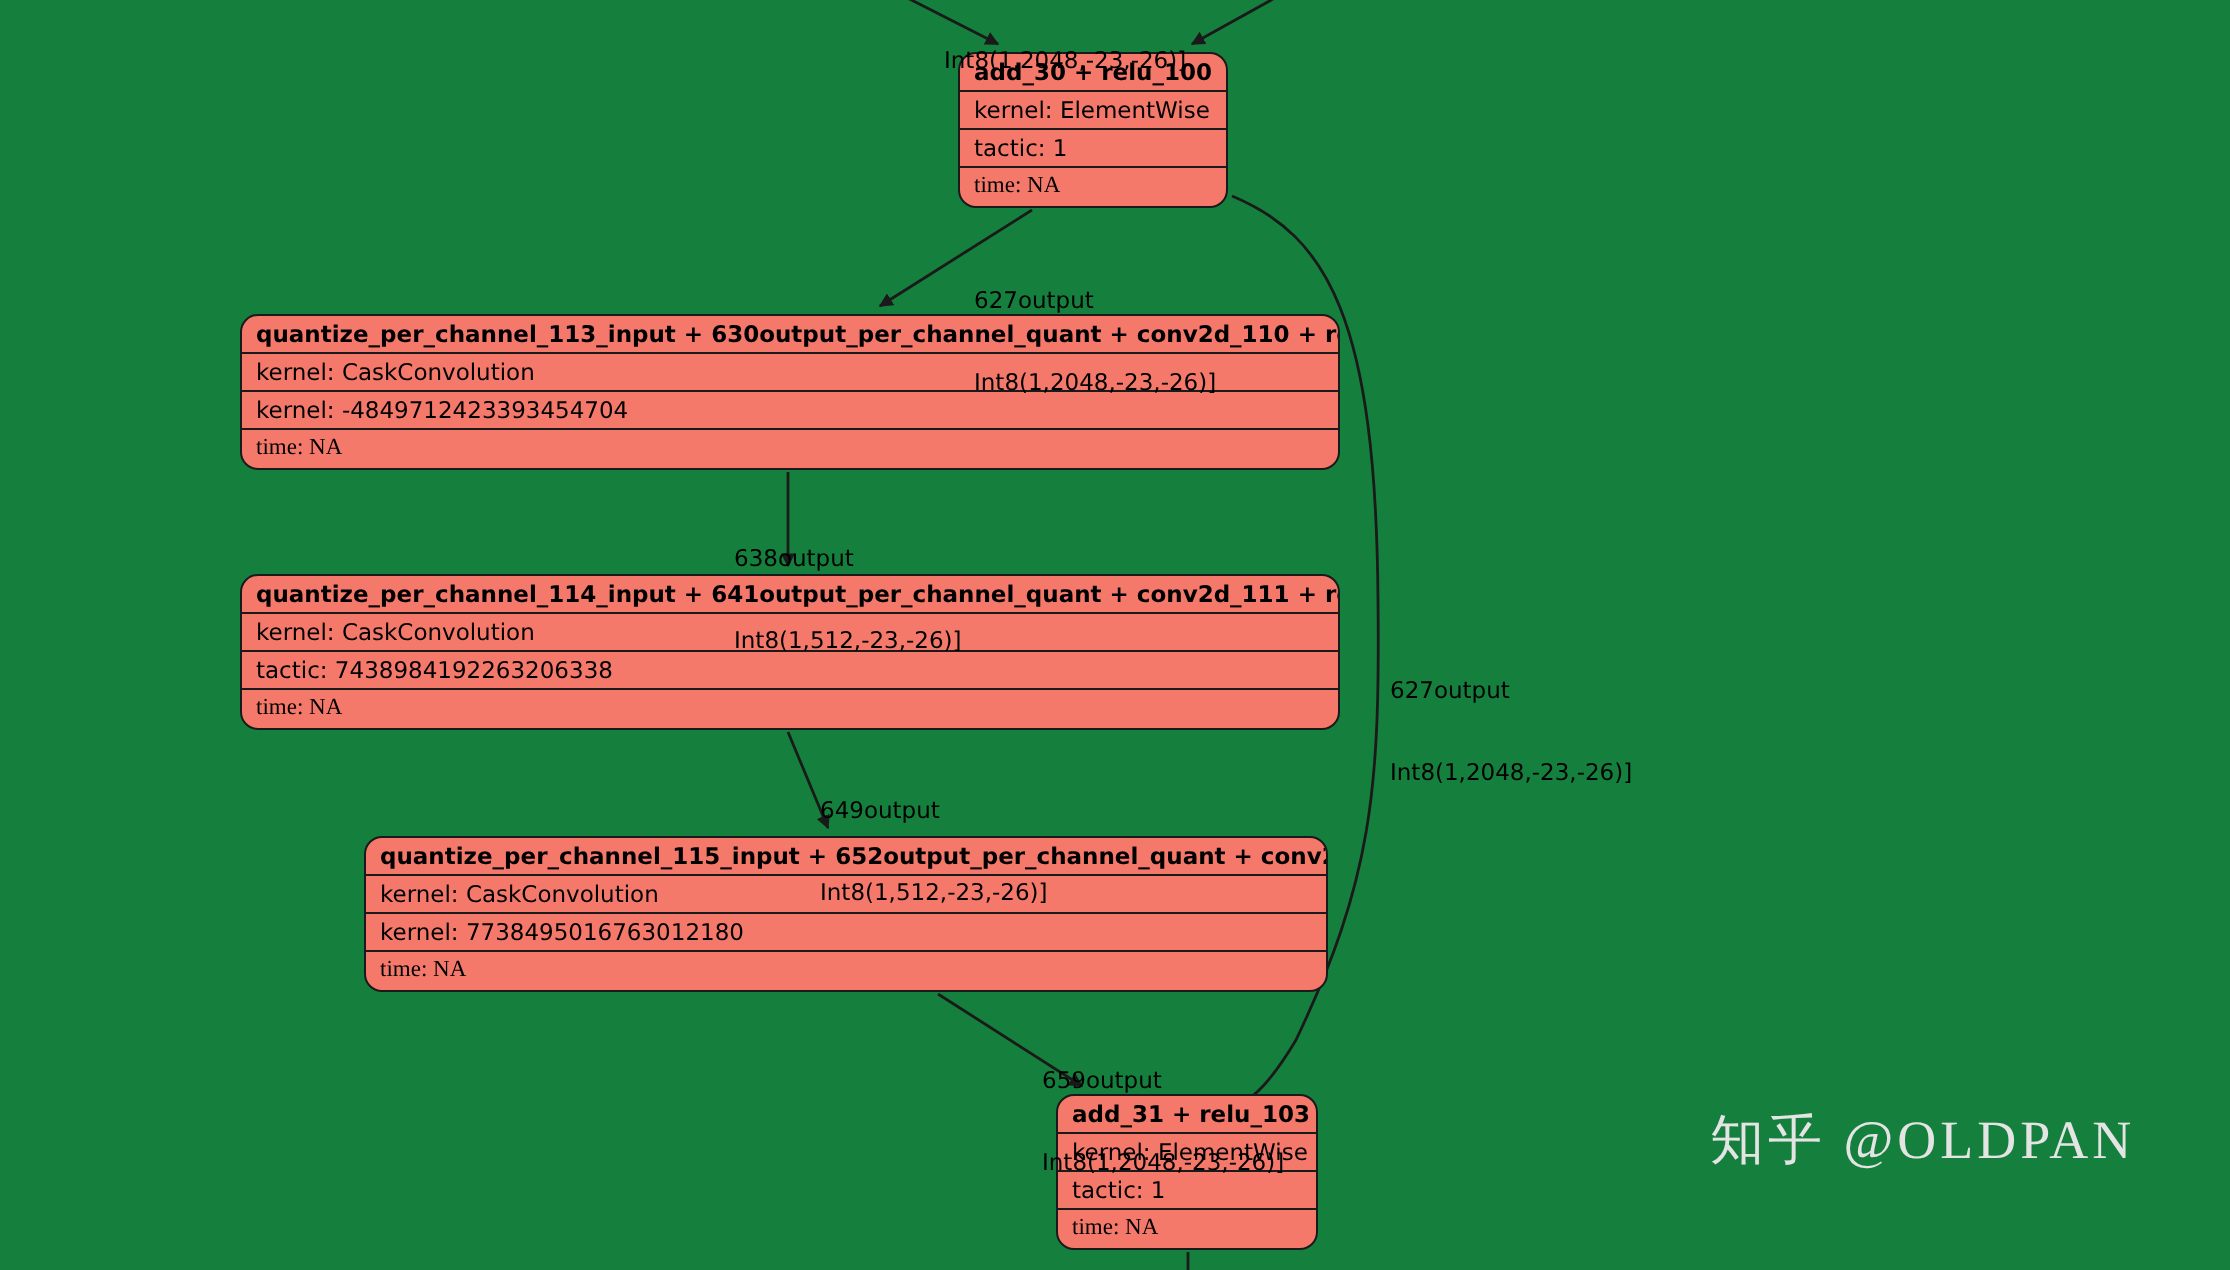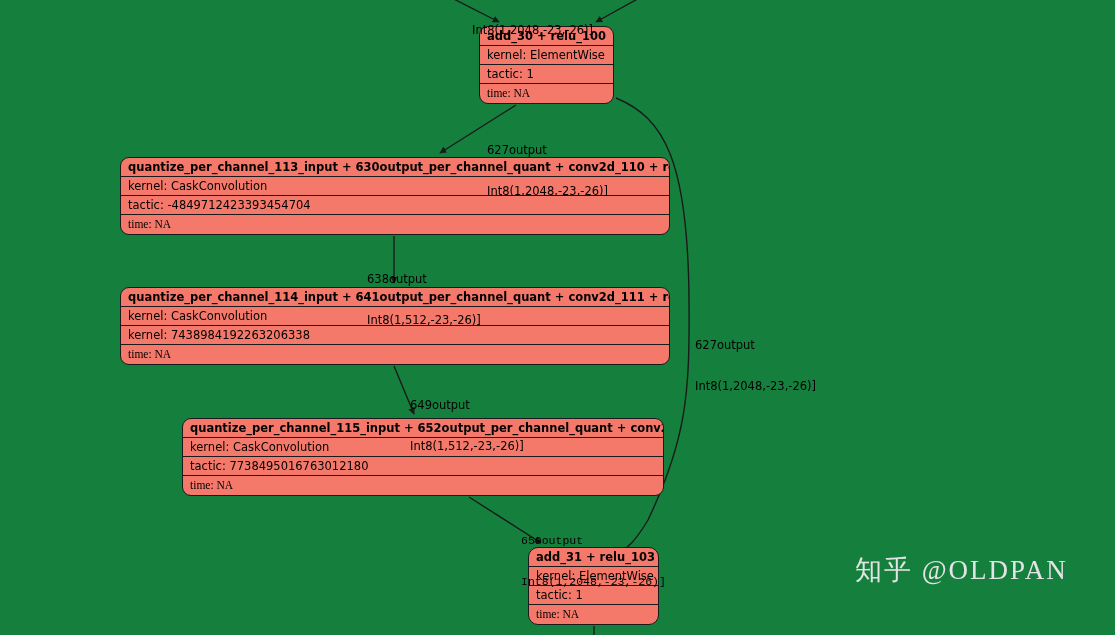--- a/index.html
+++ b/index.html
@@ -101,39 +101,39 @@
   <div class="node centered" id="node-0" style="left: 479px; top: 26px; width: 135px; height: 78px; background: rgb(244, 121, 107); border-color: rgb(26, 26, 26);">
     <div class="node-row title">add_30 + relu_100</div>
     <div class="node-row">kernel: ElementWise</div>
     <div class="node-row">tactic: 1</div>
     <div class="node-row">time: NA</div>
   </div>
 
   <div class="node" id="node-1" style="left: 120px; top: 157px; width: 550px; height: 78px; background: rgb(244, 121, 107); border-color: rgb(26, 26, 26);">
     <div class="node-row title">quantize_per_channel_113_input + 630output_per_channel_quant + conv2d_110 + relu_101</div>
     <div class="node-row">kernel: CaskConvolution</div>
-    <div class="node-row">tactic: -4849712423393454704</div>
+    <div class="node-row">kernel: -4849712423393454704</div>
     <div class="node-row">time: NA</div>
   </div>
 
   <div class="node" id="node-2" style="left: 120px; top: 287px; width: 550px; height: 78px; background: rgb(244, 121, 107); border-color: rgb(26, 26, 26);">
     <div class="node-row title">quantize_per_channel_114_input + 641output_per_channel_quant + conv2d_111 + relu_102</div>
     <div class="node-row">kernel: CaskConvolution</div>
-    <div class="node-row">kernel: 7438984192263206338</div>
+    <div class="node-row">tactic: 7438984192263206338</div>
     <div class="node-row">time: NA</div>
   </div>
 
   <div class="node" id="node-3" style="left: 182px; top: 418px; width: 482px; height: 78px; background: rgb(244, 121, 107); border-color: rgb(26, 26, 26);">
     <div class="node-row title">quantize_per_channel_115_input + 652output_per_channel_quant + conv2d_112</div>
     <div class="node-row">kernel: CaskConvolution</div>
-    <div class="node-row">tactic: 7738495016763012180</div>
+    <div class="node-row">kernel: 7738495016763012180</div>
     <div class="node-row">time: NA</div>
   </div>
 
-  <div class="node centered" id="node-4" style="left: 528px; top: 547px; width: 131px; height: 78px; background: rgb(244, 121, 107); border-color: rgb(26, 26, 26); border-radius: 10px;">
+  <div class="node centered" id="node-4" style="left: 528px; top: 547px; width: 131px; height: 78px; background: rgb(244, 121, 107); border-color: rgb(26, 26, 26);">
     <div class="node-row title">add_31 + relu_103</div>
     <div class="node-row">kernel: ElementWise</div>
     <div class="node-row">tactic: 1</div>
     <div class="node-row">time: NA</div>
   </div>
 
   <div class="edge-label" id="elabel-0" style="left: 472px; top: -3px;">
     <div>Int8(1,2048,-23,-26)]</div>
   </div>
   <div class="edge-label" id="elabel-1" style="left: 487px; top: 117px;">
@@ -141,21 +141,21 @@
     <div>Int8(1,2048,-23,-26)]</div>
   </div>
   <div class="edge-label" id="elabel-2" style="left: 367px; top: 246px;">
     <div>638output</div>
     <div>Int8(1,512,-23,-26)]</div>
   </div>
   <div class="edge-label" id="elabel-3" style="left: 410px; top: 372px;">
     <div>649output</div>
     <div>Int8(1,512,-23,-26)]</div>
   </div>
-  <div class="edge-label" id="elabel-4" style="left: 521px; top: 507px; font-family: Liberation Mono, monospace;">
+  <div class="edge-label" id="elabel-4" style="left: 521px; top: 507px;">
     <div>659output</div>
     <div>Int8(1,2048,-23,-26)]</div>
   </div>
   <div class="edge-label" id="elabel-5" style="left: 695px; top: 312px;">
     <div>627output</div>
     <div>Int8(1,2048,-23,-26)]</div>
   </div>
 
   <div class="watermark" id="watermark" style="left: 855px; top: 552px;">知乎 @OLDPAN</div>
 

